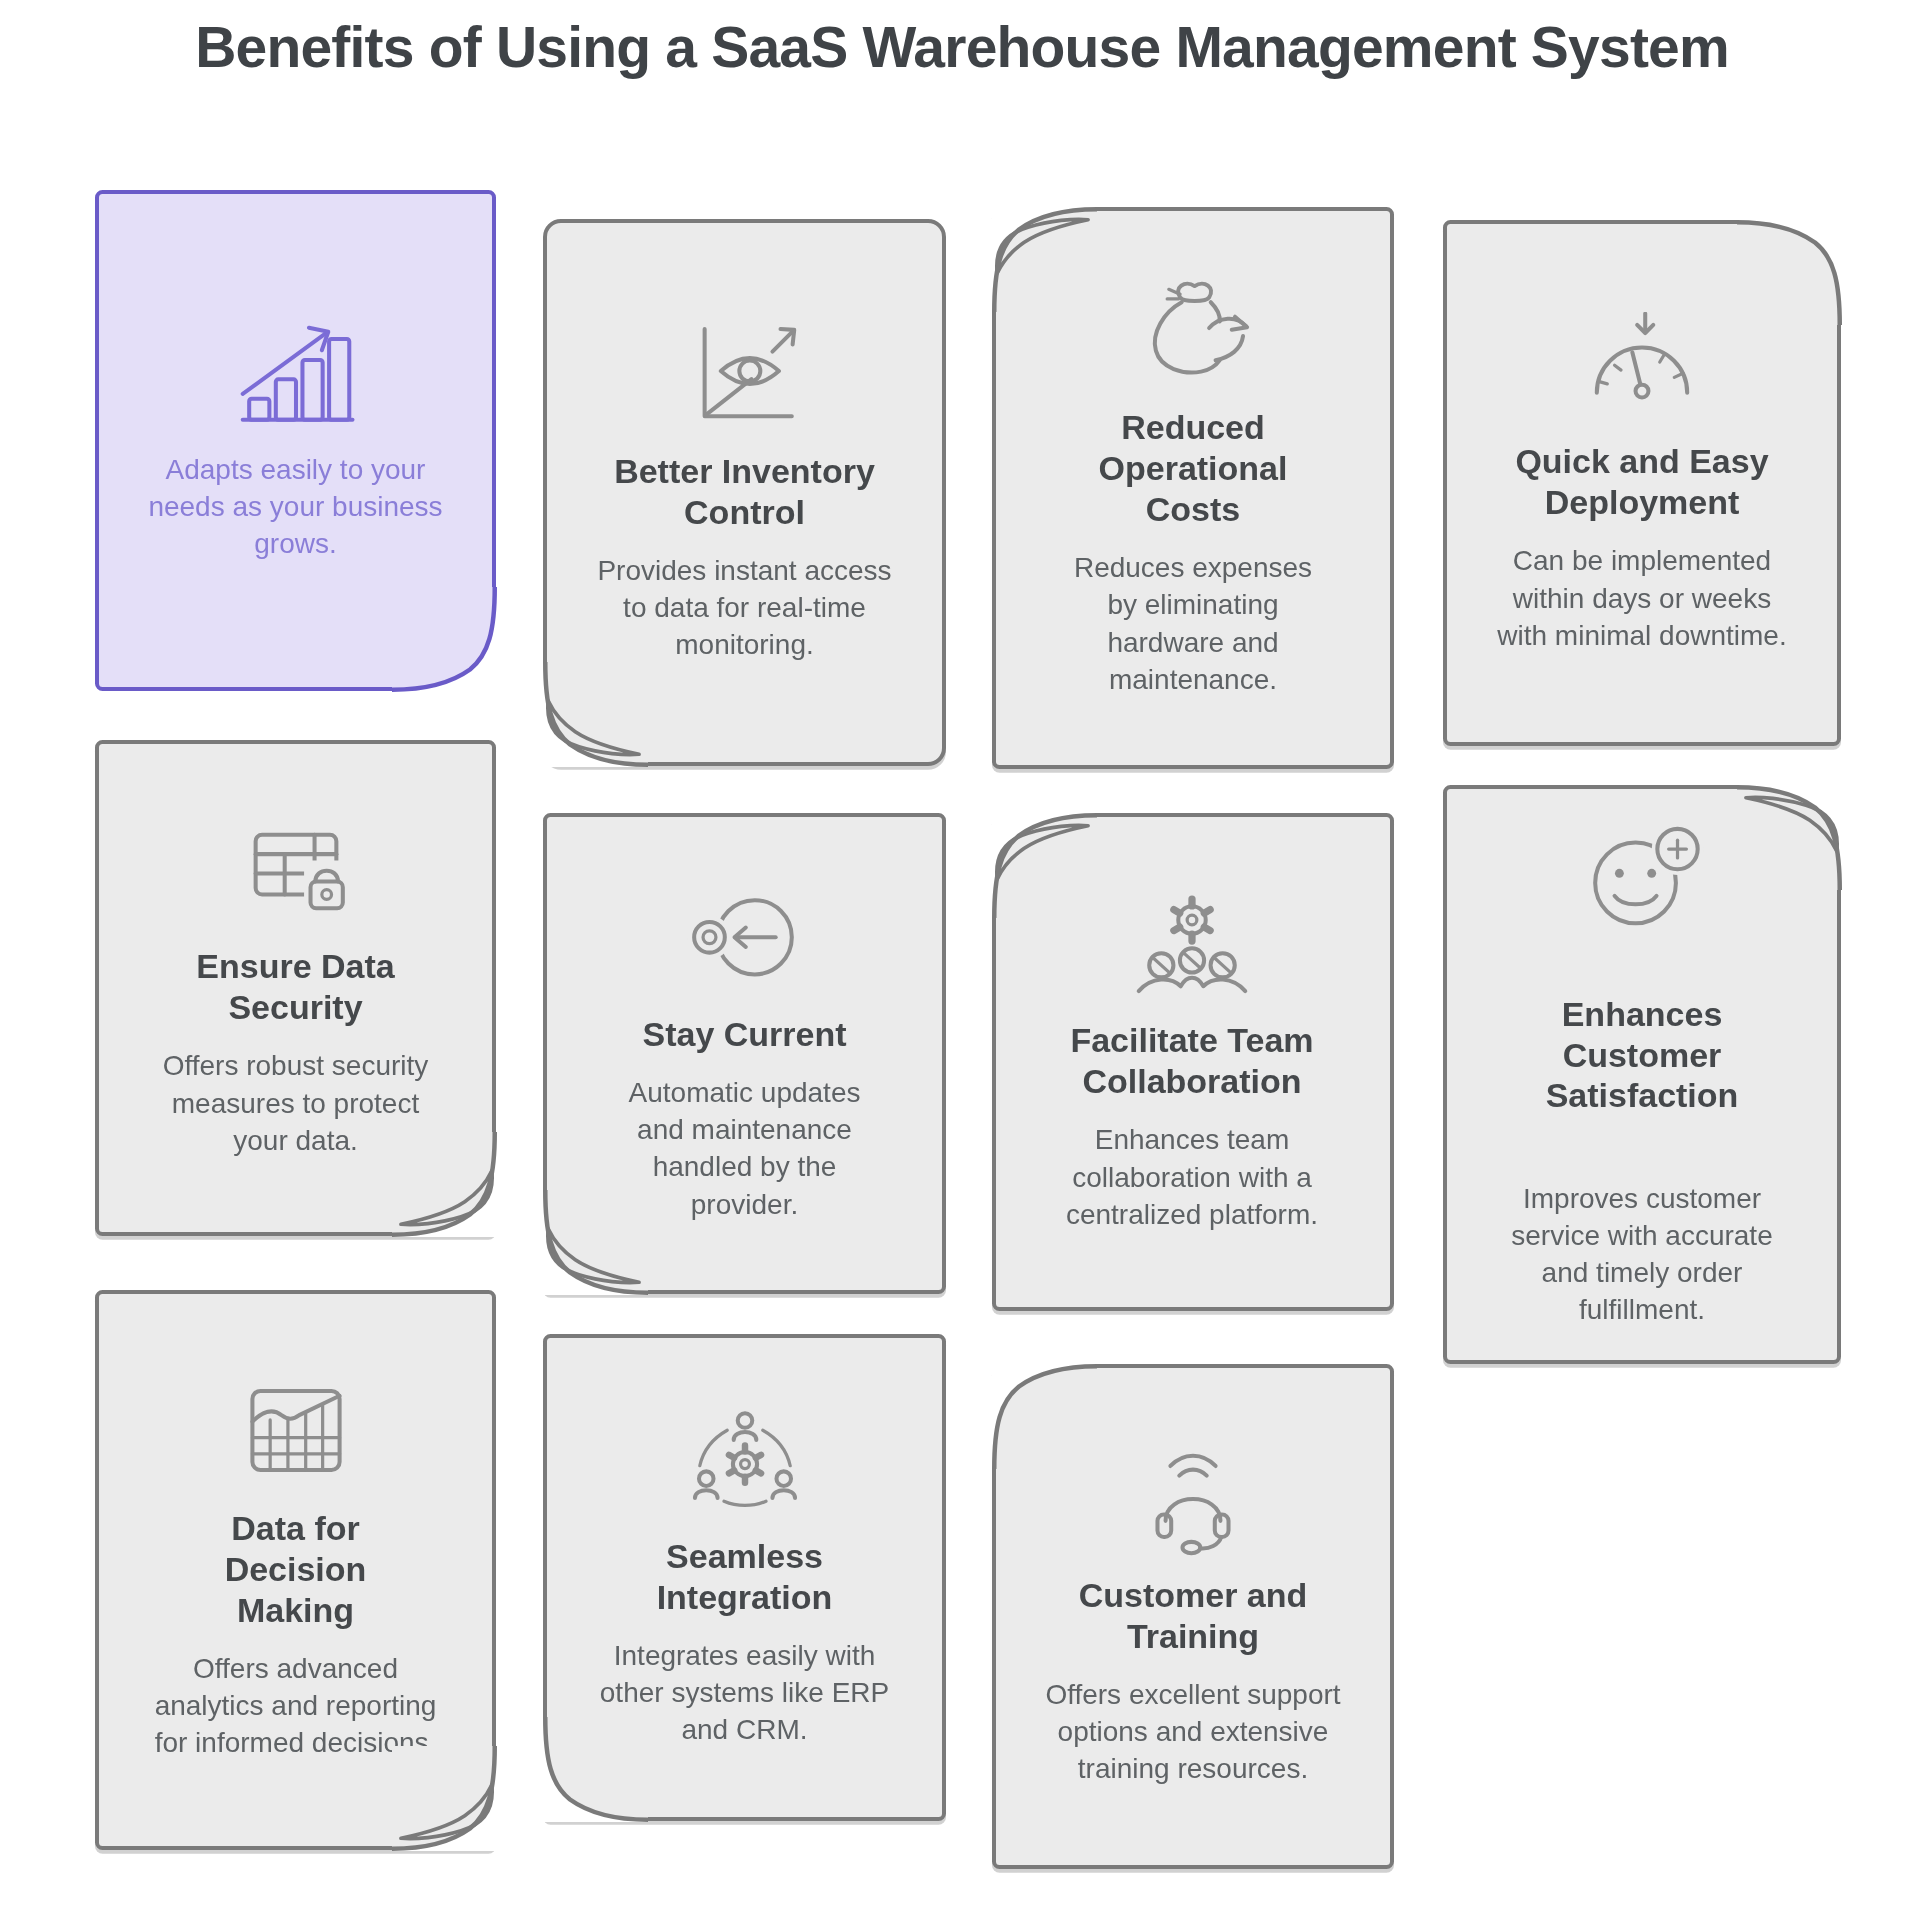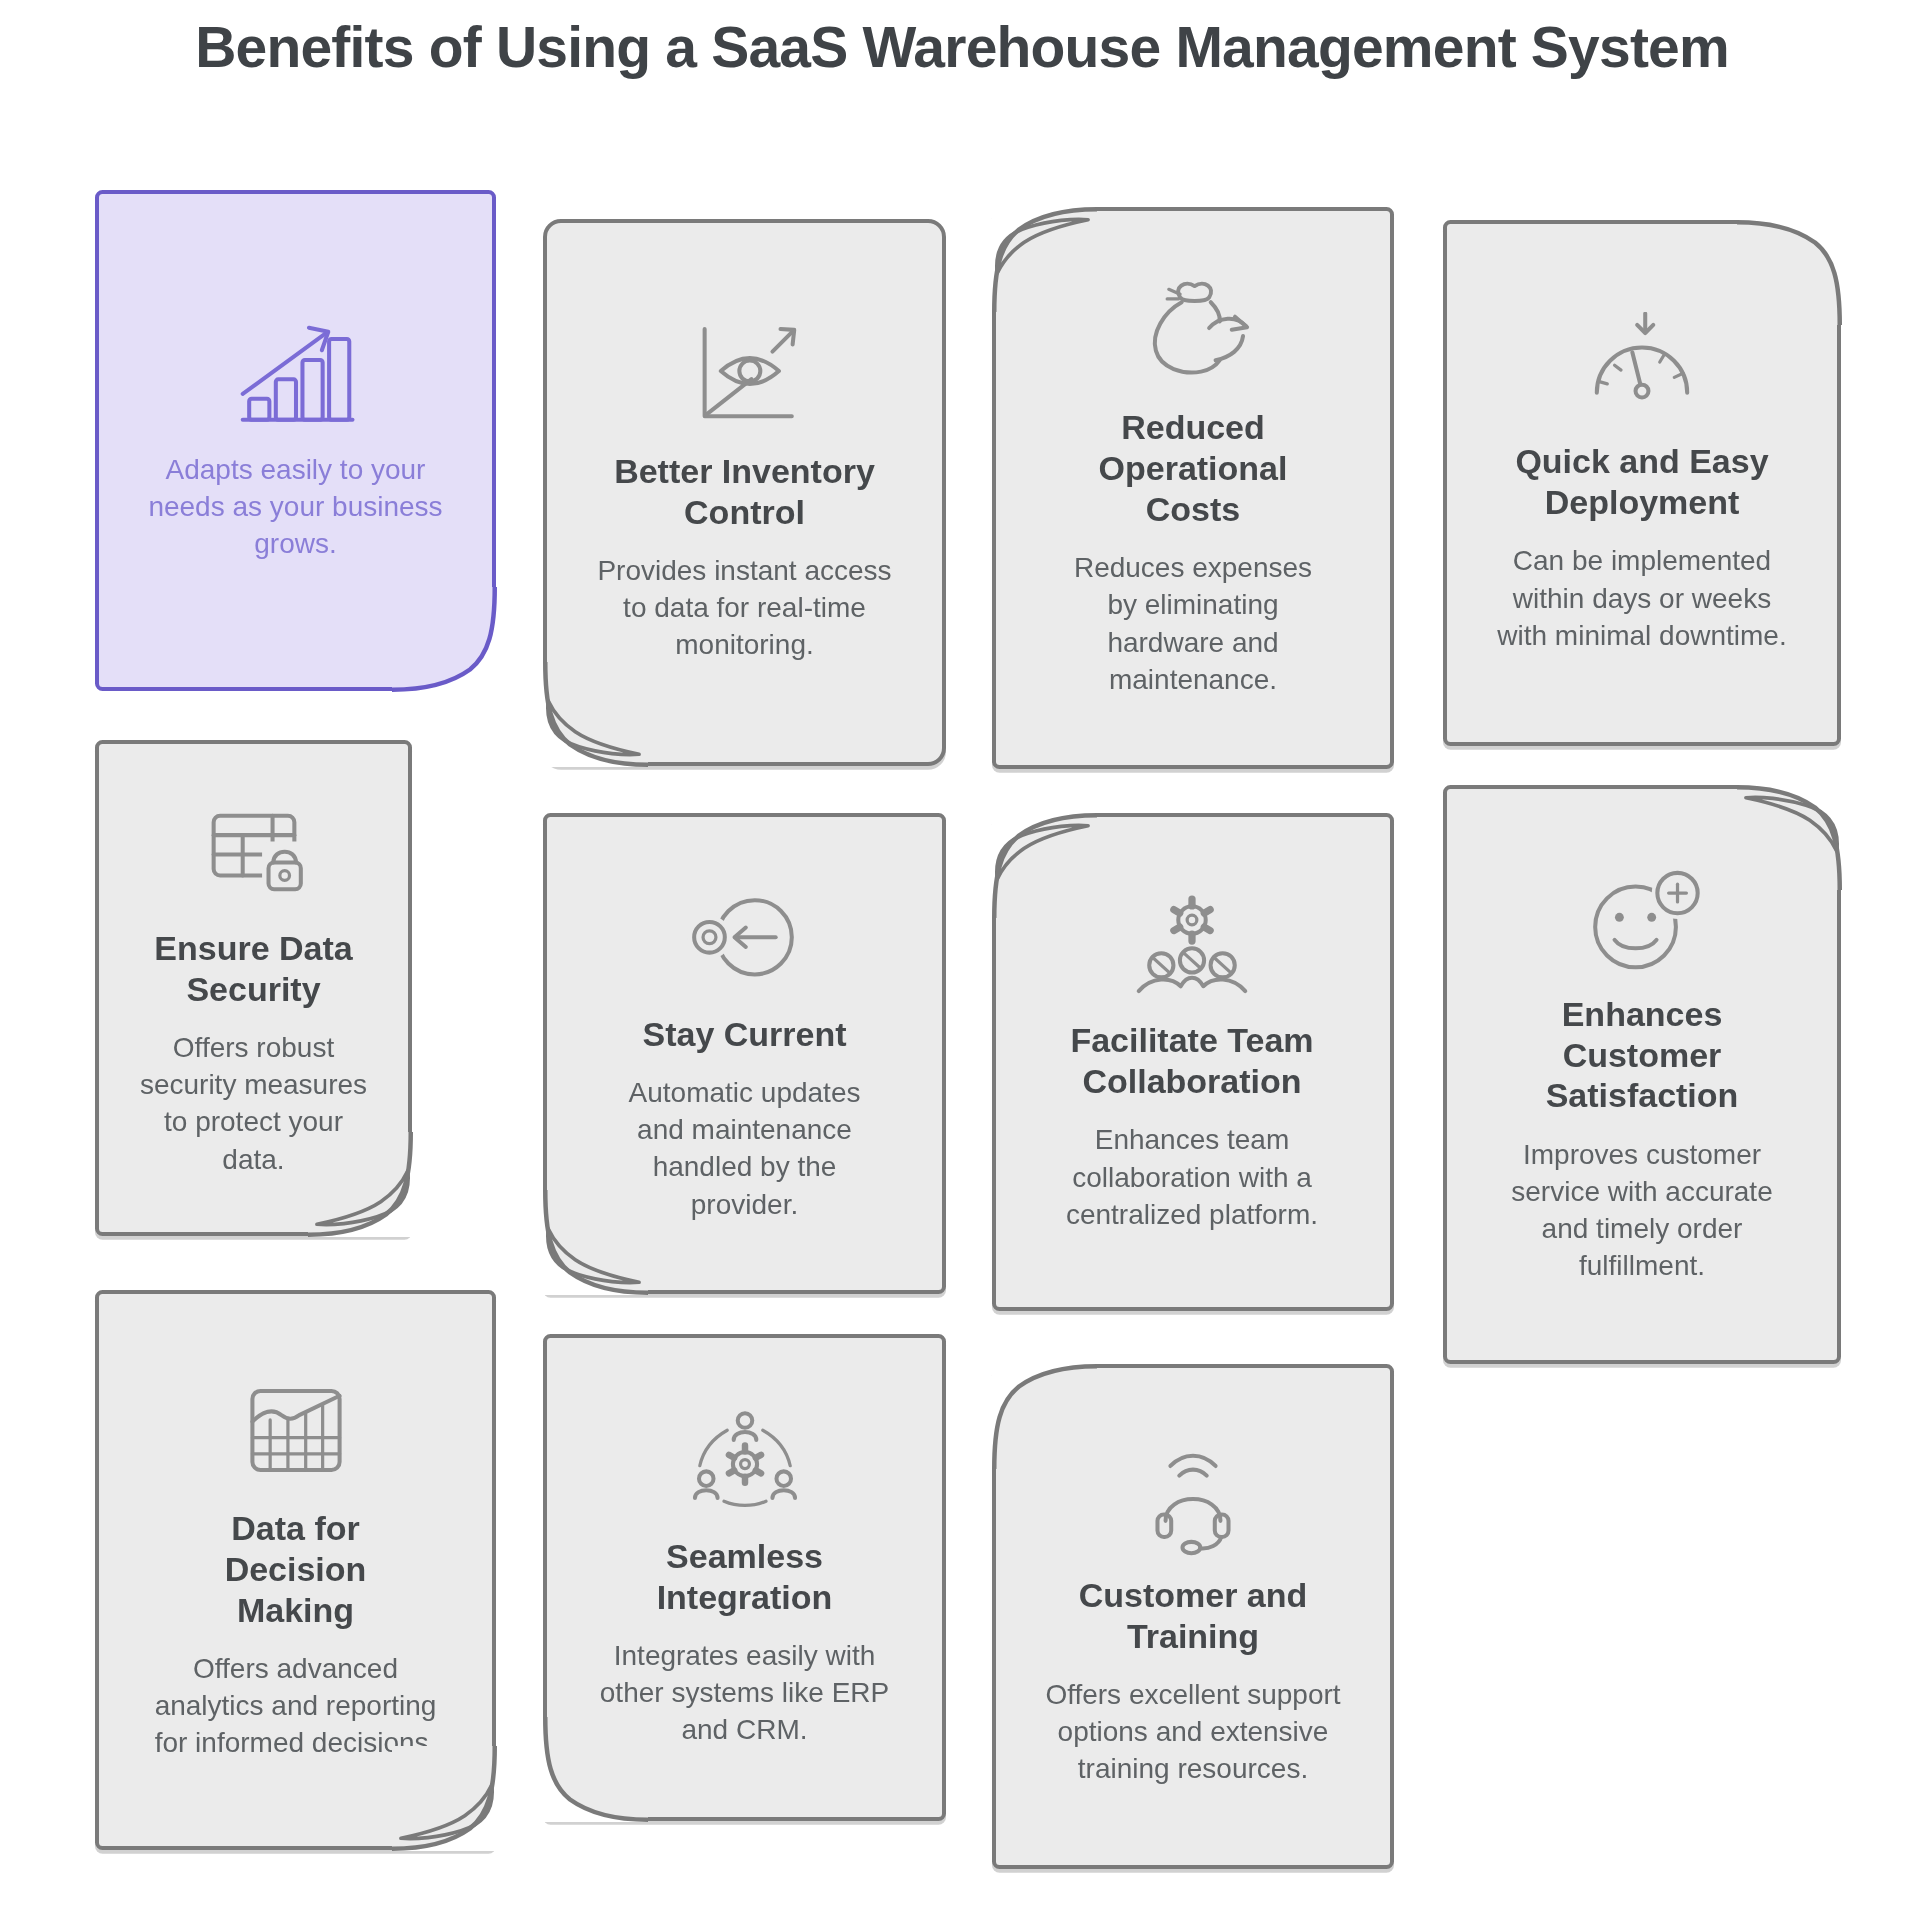--- a/index.html
+++ b/index.html
@@ -15,24 +15,24 @@
     display:flex;flex-direction:column;align-items:center;justify-content:center;
     text-align:center;padding:18px 30px;}
   .card.gray{box-shadow:0 3.8px 0 rgba(122,122,122,0.35);}
   .card.purple{--cbg:var(--purple-card-bg,#E4DFF8);--cbd:var(--accent-purple,#6A5BC8);}
 
   
   .c1{left:95px;top:190px;width:401px;height:501px;}
   .c2{left:543px;top:219px;width:403px;height:547px;border-radius:18px;}
   .c3{left:992px;top:207px;width:402px;height:562px;}
   .c4{left:1443px;top:220px;width:398px;height:526px;}
-  .c5{left:95px;top:740px;width:317px;height:496px;}
+  .c5{left:95px;top:740px;width:401px;height:496px;}
   .c6{left:543px;top:813px;width:403px;height:481px;}
   .c7{left:992px;top:813px;width:402px;height:498px;padding-left:28px;}
-  .c8{left:1443px;top:785px;width:398px;height:579px;}
+  .c8{left:1443px;top:785px;width:398px;height:579px;gap:44px;}
   .c9{left:95px;top:1290px;width:401px;height:560px;}
   .c10{left:543px;top:1334px;width:403px;height:487px;}
   .c11{left:992px;top:1364px;width:402px;height:505px;}
 
   .card-title{margin:16.5px 0 0;font-size:34px;font-weight:700;line-height:1.2;
     max-width:286px;color:var(--card-title,#45484B);}
   .card-desc{margin:19.5px 0 0;font-size:28px;font-weight:400;line-height:1.33;
     max-width:301px;color:var(--card-body,#5E6265);}
   .purple .card-title{color:var(--purple-title,#6757CC);}
   .purple .card-desc{color:var(--purple-body,#8A7ED8);}

